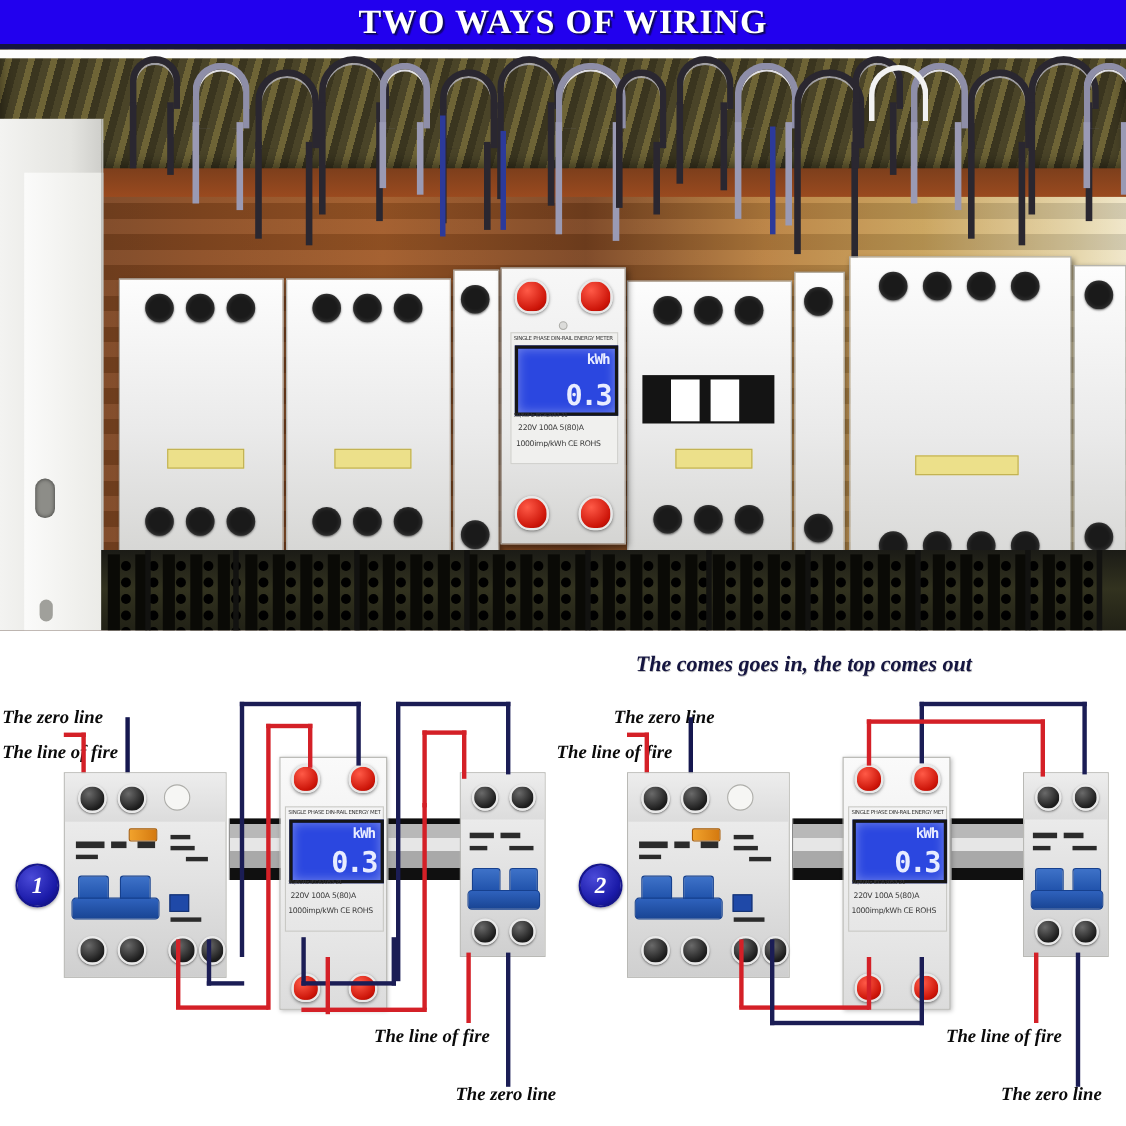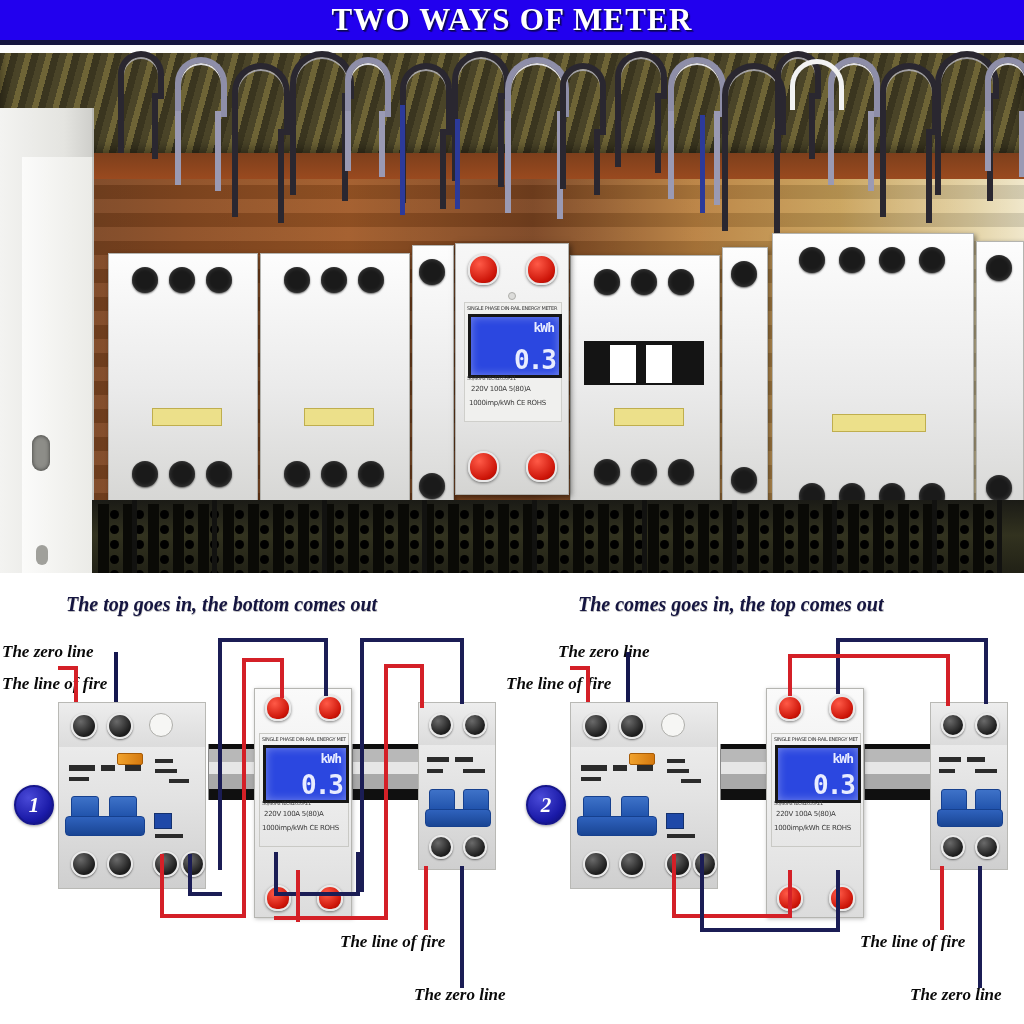--- a/index.html
+++ b/index.html
@@ -133,21 +133,21 @@
   .w-navy{background:#1b1d55;}
   .wv{width:4px;}
   .wh{height:4px;}
 </style>
 </head>
 <body>
 
 <div id="root">
 
   <div class="banner">
-    <div class="banner-title">TWO WAYS OF METER</div>
+    <div class="banner-title">TWO WAYS OF WIRING</div>
   </div>
   <div class="banner-underline"></div>
 
   <div class="photo">
     <div class="photo-wall"></div>
     <div class="photo-ceiling"></div>
     <div class="photo-ceiling-edge"></div>
     <div class="photo-top-white"></div>
 
     <div id="loops">
@@ -504,21 +504,20 @@
         <div class="trunk-wire" style="left: 440px; top: 0px; height: 88px;"></div>
         <div class="trunk-wire" style="left: 550px; top: 0px; height: 88px;"></div>
         <div class="trunk-wire" style="left: 640px; top: 0px; height: 88px;"></div>
         <div class="trunk-wire" style="left: 740px; top: 0px; height: 88px;"></div>
         <div class="trunk-wire" style="left: 840px; top: 0px; height: 88px;"></div>
         <div class="trunk-wire" style="left: 905px; top: 0px; height: 88px;"></div>
       </div>
 
   </div>
 
-  <div class="caption" style="left:66px;top:593px;">The top goes in, the bottom comes out</div>
   <div class="caption" style="left:578px;top:593px;">The comes goes in, the top comes out</div>
 
   <div class="diagram" style="left:0;top:630px;width:512px;height:394px;">
 
     <div class="dlabel" style="left:2px;top:12px;">The zero line</div>
     <div class="dlabel" style="left:2px;top:44px;">The line of fire</div>
     <div class="dlabel" style="left:340px;top:302px;">The line of fire</div>
     <div class="dlabel" style="left:414px;top:355px;">The zero line</div>
 
     <div class="badge" style="left:14px;top:155px;">1</div>

